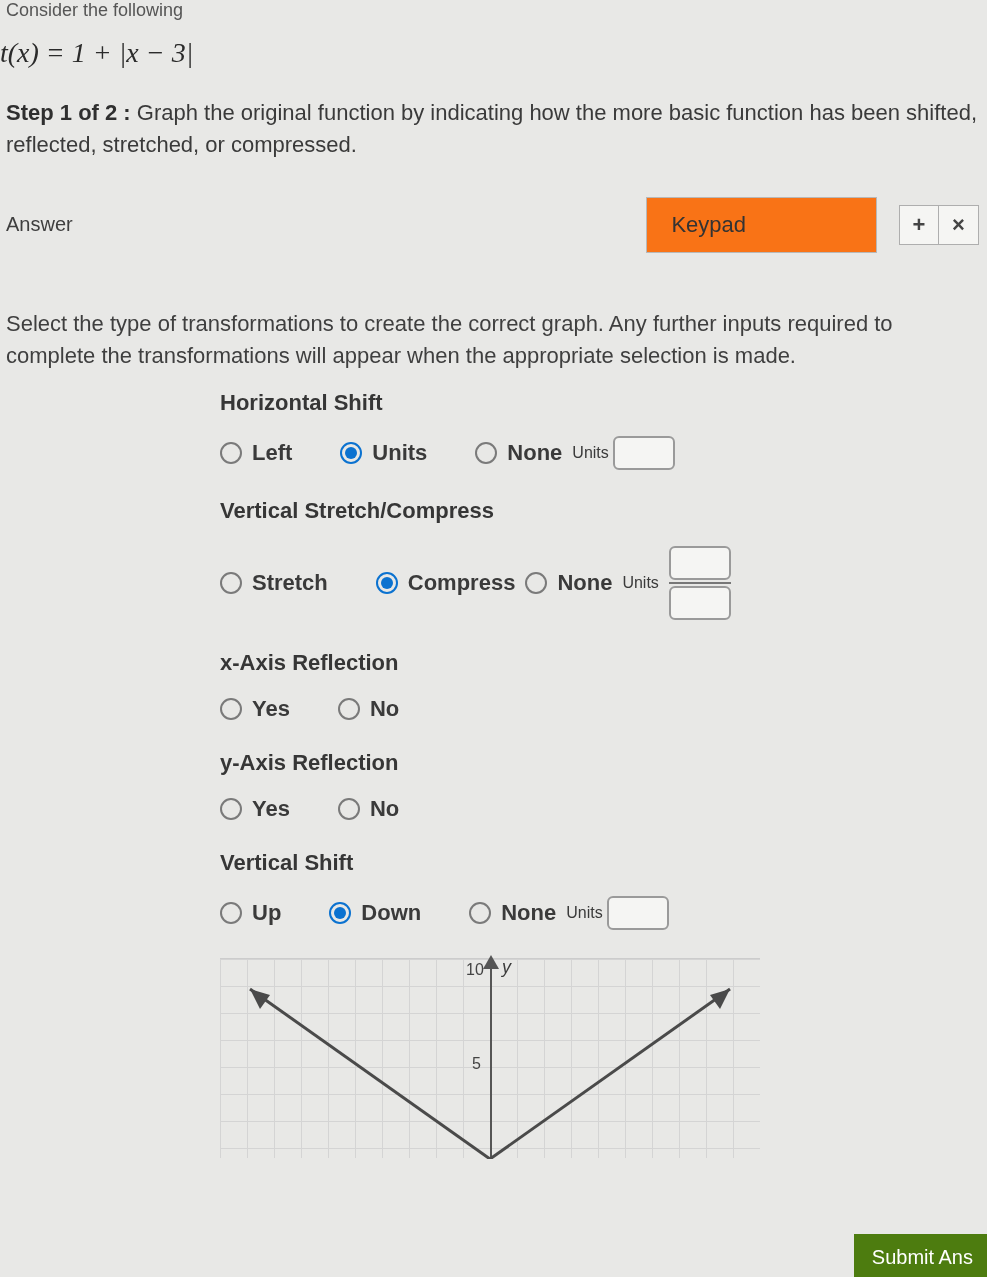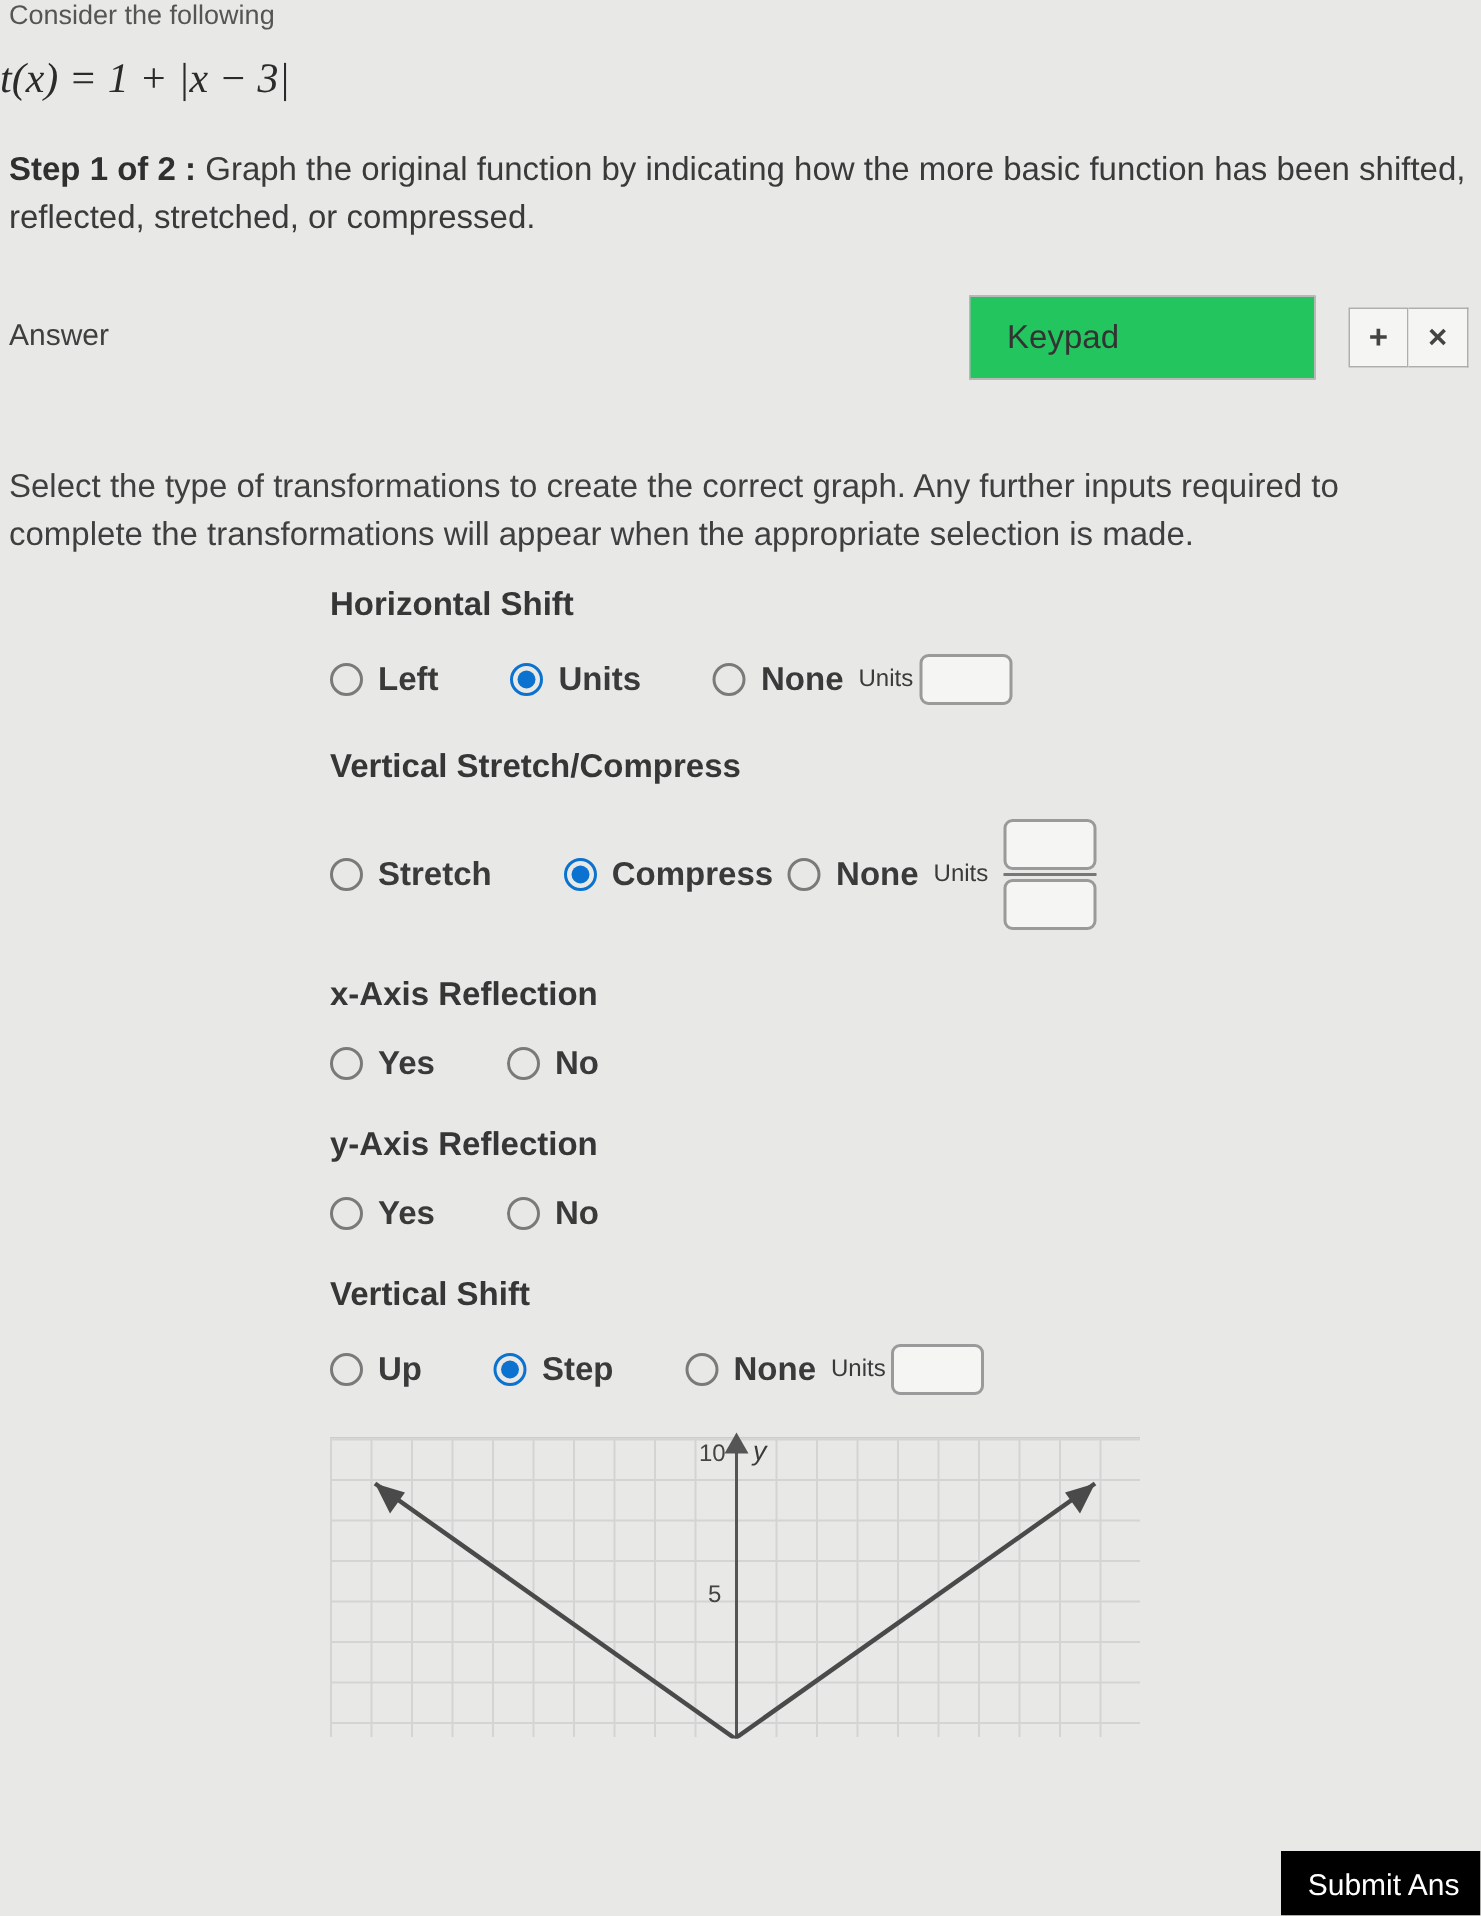--- a/index.html
+++ b/index.html
@@ -36,21 +36,21 @@
   display: flex;
   align-items: center;
   justify-content: space-between;
   padding: 0 8px 0 6px;
   margin-bottom: 55px;
 }
 .answer-label { font-size: 20px; color: #3f3f3f; }
 .keypad-wrap { display: flex; align-items: center; gap: 22px; }
 .keypad-box {
   border: 1px solid #b8b8b8;
-  background: #22c55e;
+  background: #f97316;
   padding: 14px 130px 14px 24px;
   font-size: 22px;
   color: #333;
 }
 .zoom-group { display: flex; }
 .zoom-btn {
   width: 40px; height: 40px;
   border: 1px solid #aeaeae;
   background: #f5f5f3;
   display: flex; align-items: center; justify-content: center;
@@ -139,21 +139,21 @@
   border-bottom: 14px solid #555;
 }
 .ylab { position: absolute; left: 282px; top: -2px; font-style: italic; font-size: 18px; }
 .tick10 { position: absolute; left: 246px; top: 2px; font-size: 16px; color: #444; }
 .tick5 { position: absolute; left: 252px; top: 96px; font-size: 16px; color: #444; }
 svg.lines { position: absolute; inset: 0; }
 .arrowhead { fill: #4a4a4a; }
 .submit-btn {
   position: absolute;
   right: 0; bottom: 0;
-  background: #000000;
+  background: #4d7c0f;
   color: #fff;
   font-size: 20px;
   padding: 12px 14px 8px 18px;
   font-family: Arial, sans-serif;
 }
 </style>
 </head>
 <body>
 
 <div class="top-cut">Consider the following</div>
@@ -245,21 +245,21 @@
   </div>
 
   <div class="group-title">Vertical Shift</div>
   <div class="option-row">
     <div class="opt">
       <span class="radio"></span>
       <span>Up</span>
     </div>
     <div class="opt">
       <span class="radio selected"></span>
-      <span>Step</span>
+      <span>Down</span>
     </div>
     <div class="opt tight">
       <span class="radio"></span>
       <span>None</span>
     </div>
     <span>Units</span>
     <span class="units-box"></span>
   </div>
 
   <div class="graph-area">

